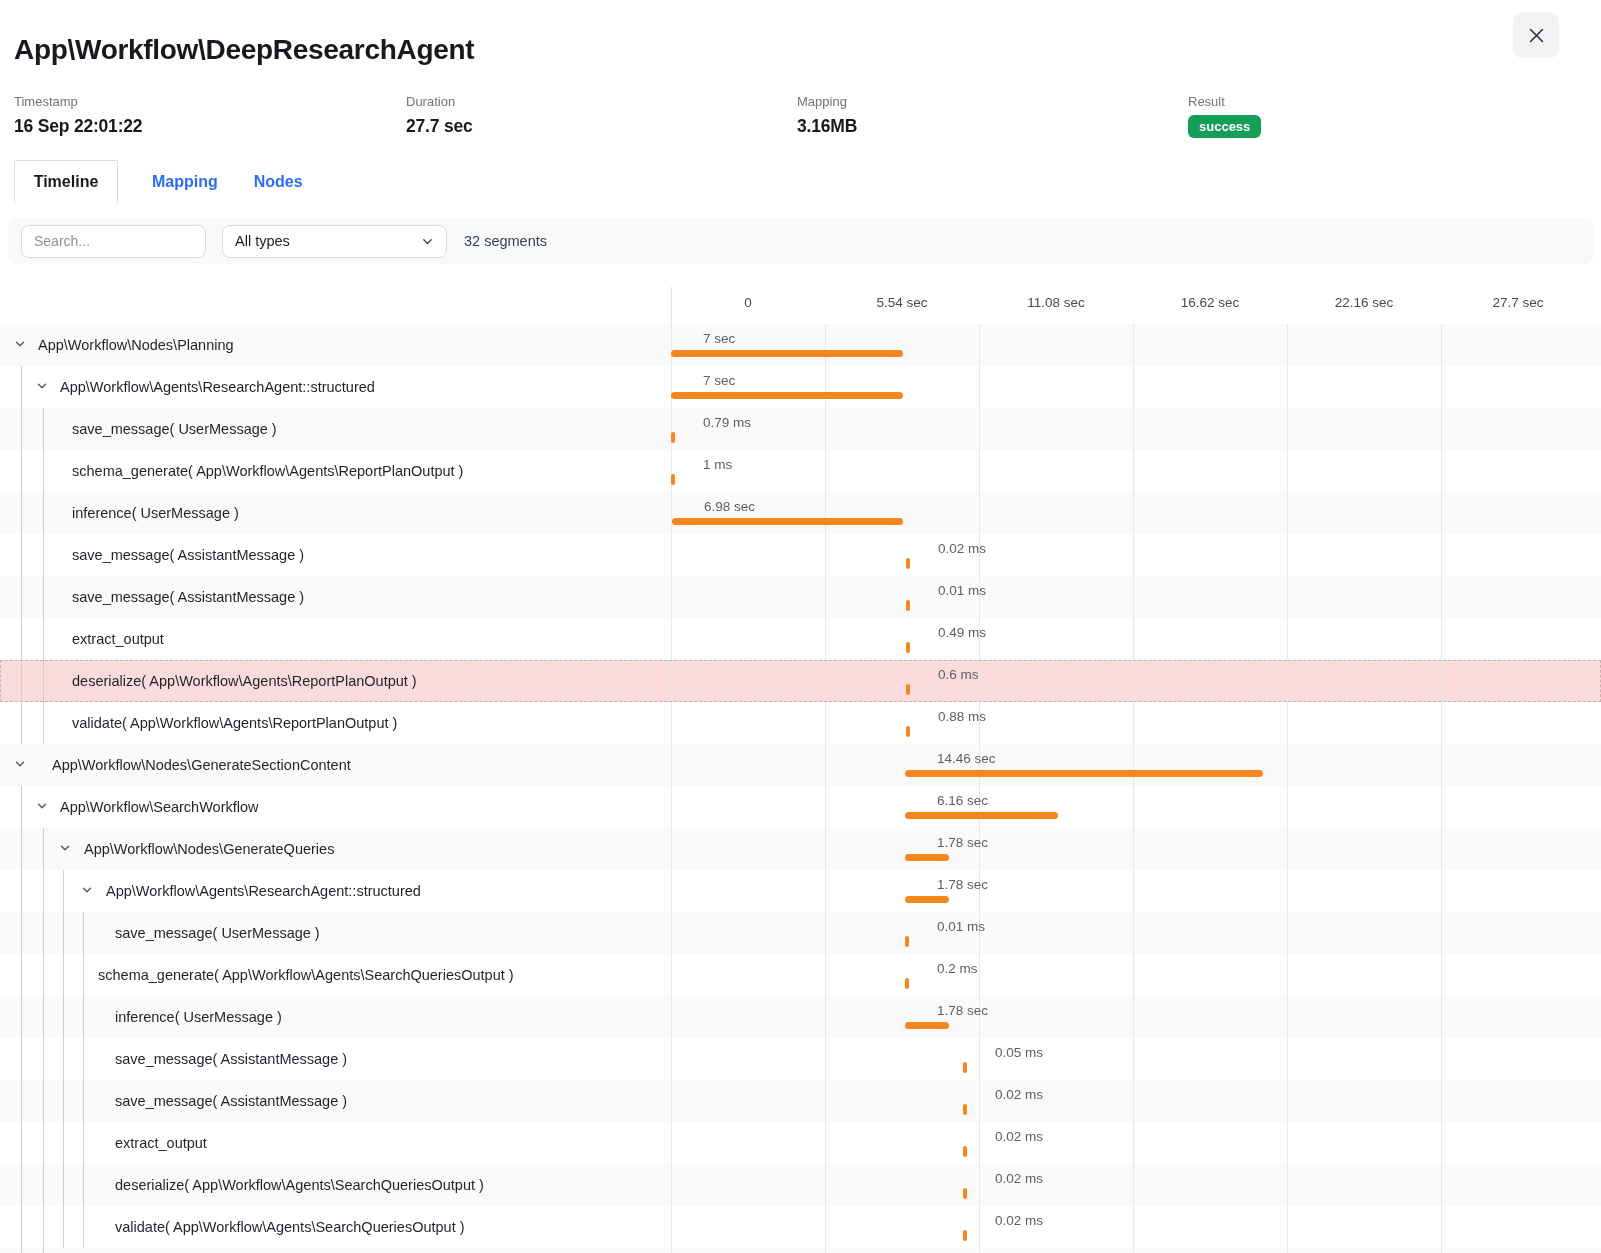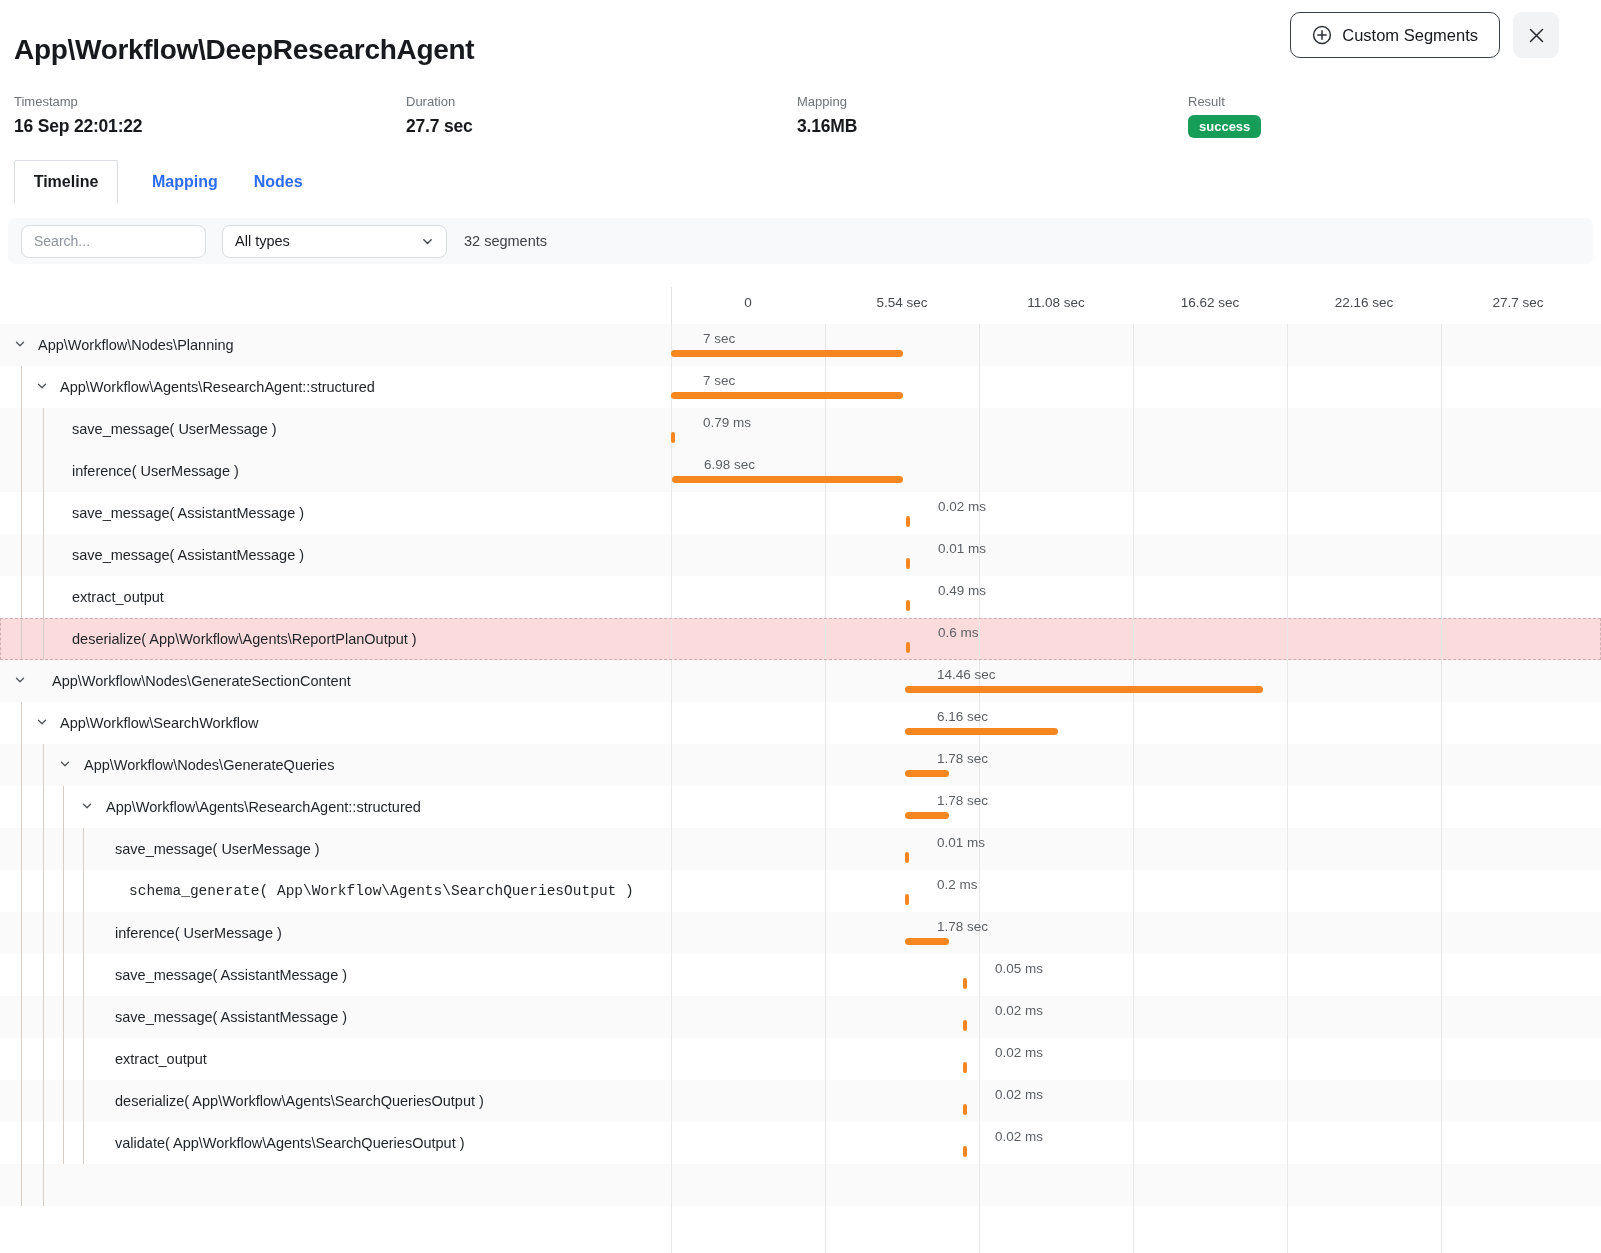--- a/index.html
+++ b/index.html
@@ -58,29 +58,20 @@
   .tick { position:absolute; left:0; top:24px; width:4px; height:11px; border-radius:2px; background:var(--bar-color, #f6861f); }
 </style>
 </head>
 <body>
 
 <div id="page">
 
   <div class="title">App\Workflow\DeepResearchAgent</div>
 
   <div class="top-actions">
-    <button class="btn-custom">
-      <span style="display:flex">
-        <svg width="20" height="20" viewBox="0 0 20 20">
-            <circle cx="10" cy="10" r="8.4" fill="none" stroke="#2c3136" stroke-width="1.5"></circle>
-            <path d="M10 5.8v8.4M5.8 10h8.4" stroke="#2c3136" stroke-width="1.5" stroke-linecap="round"></path>
-          </svg>
-      </span>
-      <span>Custom Segments</span>
-    </button>
     <button class="btn-close">
       <span style="display:flex">
         <svg width="17" height="17" viewBox="0 0 17 17">
             <path d="M2.5 2.5 L14.5 14.5 M14.5 2.5 L2.5 14.5" stroke="#25282c" stroke-width="1.5" stroke-linecap="round"></path>
           </svg>
       </span>
     </button>
   </div>
 
   <div class="meta-cell" style="left:14px">
@@ -160,20 +151,29 @@
       </div>
       <div class="row shaded">
         <div class="guide" style="left: 21px;"></div>
         <div class="guide" style="left: 43px;"></div>
         <span class="row-label" style="left: 72px;">save_message( UserMessage )</span>
         <div class="bar-group" style="left: 671px;">
           <div class="bar-label">0.79 ms</div>
           <div class="tick"></div>
         </div>
       </div>
+      <div class="row">
+        <div class="guide" style="left: 21px;"></div>
+        <div class="guide" style="left: 43px;"></div>
+        <span class="row-label" style="left: 72px;">schema_generate( App\Workflow\Agents\ReportPlanOutput )</span>
+        <div class="bar-group" style="left: 671px;">
+          <div class="bar-label">1 ms</div>
+          <div class="tick"></div>
+        </div>
+      </div>
       <div class="row shaded">
         <div class="guide" style="left: 21px;"></div>
         <div class="guide" style="left: 43px;"></div>
         <span class="row-label" style="left: 72px;">inference( UserMessage )</span>
         <div class="bar-group" style="left: 672px;">
           <div class="bar-label">6.98 sec</div>
           <div class="bar" style="width: 231px;"></div>
         </div>
       </div>
       <div class="row">
@@ -205,20 +205,29 @@
       </div>
       <div class="row shaded highlight">
         <div class="guide" style="left: 21px;"></div>
         <div class="guide" style="left: 43px;"></div>
         <span class="row-label" style="left: 72px;">deserialize( App\Workflow\Agents\ReportPlanOutput )</span>
         <div class="bar-group" style="left: 906px;">
           <div class="bar-label">0.6 ms</div>
           <div class="tick"></div>
         </div>
       </div>
+      <div class="row">
+        <div class="guide" style="left: 21px;"></div>
+        <div class="guide" style="left: 43px;"></div>
+        <span class="row-label" style="left: 72px;">validate( App\Workflow\Agents\ReportPlanOutput )</span>
+        <div class="bar-group" style="left: 906px;">
+          <div class="bar-label">0.88 ms</div>
+          <div class="tick"></div>
+        </div>
+      </div>
       <div class="row shaded">
         <span class="chev" style="left: 14px;"><svg width="12" height="12" viewBox="0 0 12 12">
             <path d="M2.5 4.3 L6 7.8 L9.5 4.3" fill="none" stroke="#54585d" stroke-width="1.4" stroke-linecap="round" stroke-linejoin="round"></path>
           </svg></span>
         <span class="row-label" style="left: 52px;">App\Workflow\Nodes\GenerateSectionContent</span>
         <div class="bar-group" style="left: 905px;">
           <div class="bar-label">14.46 sec</div>
           <div class="bar" style="width: 358px;"></div>
         </div>
       </div>
@@ -267,21 +276,21 @@
         <div class="bar-group" style="left: 905px;">
           <div class="bar-label">0.01 ms</div>
           <div class="tick"></div>
         </div>
       </div>
       <div class="row">
         <div class="guide" style="left: 21px;"></div>
         <div class="guide" style="left: 43px;"></div>
         <div class="guide" style="left: 63px;"></div>
         <div class="guide" style="left: 83px;"></div>
-        <span class="row-label" style="left: 129px; font-family: Liberation Mono, monospace;">schema_generate( App\Workflow\Agents\SearchQueriesOutput )</span>
+        <span class="row-label" style="left: 98px;">schema_generate( App\Workflow\Agents\SearchQueriesOutput )</span>
         <div class="bar-group" style="left: 905px;">
           <div class="bar-label">0.2 ms</div>
           <div class="tick"></div>
         </div>
       </div>
       <div class="row shaded">
         <div class="guide" style="left: 21px;"></div>
         <div class="guide" style="left: 43px;"></div>
         <div class="guide" style="left: 63px;"></div>
         <div class="guide" style="left: 83px;"></div>

